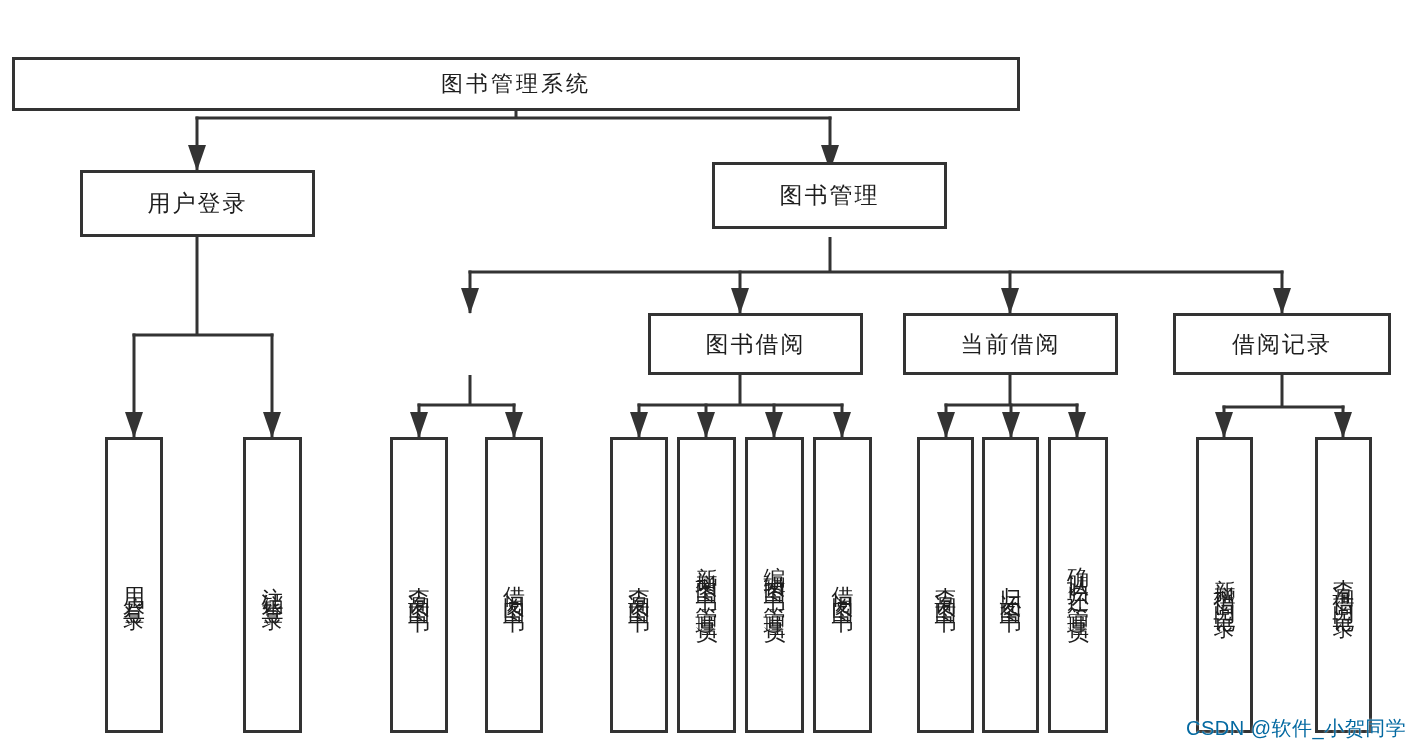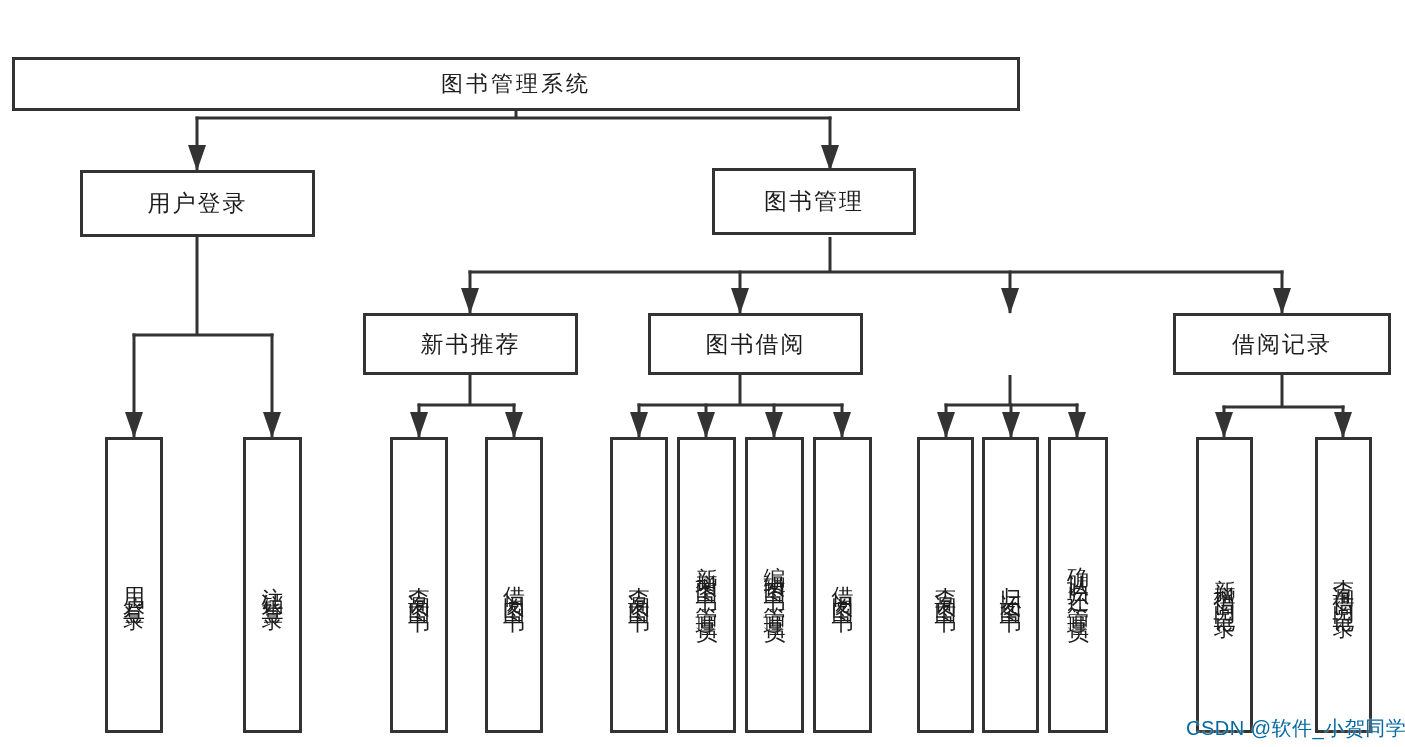--- a/index.html
+++ b/index.html
@@ -21,21 +21,21 @@
   }
   .connectors{position:absolute;left:0;top:0;z-index:1;}
   .watermark{
     position:absolute;left:1186px;top:715px;z-index:5;
     font-size:20px;letter-spacing:0.5px;color:#0369a1;white-space:nowrap;
     text-shadow:0 0 2px #ffffff;
   }
   
   .n-root{left:12px;top:13px;width:1008px;height:54px;margin-top:44px;}
   .n-user-login{left:80px;top:170px;width:235px;height:67px;}
-  .n-book-mgmt{left:712px;top:168px;width:204px;height:67px;}
+  .n-book-mgmt{left:712px;top:162px;width:235px;height:67px;}
   .n-new-rec{left:363px;top:313px;width:215px;height:62px;}
   .n-borrowing{left:633px;top:313px;width:215px;height:62px;margin-left:15px;}
   .n-current{left:903px;top:313px;width:215px;height:62px;}
   .n-records{left:1173px;top:313px;width:218px;height:62px;}
   .leaf{top:437px;height:296px;}
   .l1{left:105px;width:58px;}
   .l2{left:243px;width:59px;}
   .l3{left:390px;width:58px;}
   .l4{left:485px;width:58px;}
   .l5{left:610px;width:58px;}
@@ -107,25 +107,25 @@
     <span class="hlabel">图书管理系统</span>
   </div>
 
   <div class="node n-user-login">
     <span class="hlabel">用户登录</span>
   </div>
   <div class="node n-book-mgmt">
     <span class="hlabel">图书管理</span>
   </div>
 
-  <div class="node n-new-rec">
-    <span class="hlabel">新书推荐</span>
-  </div>
   <div class="node n-borrowing">
     <span class="hlabel">图书借阅</span>
+  </div>
+  <div class="node n-current">
+    <span class="hlabel">当前借阅</span>
   </div>
   <div class="node n-records">
     <span class="hlabel">借阅记录</span>
   </div>
 
   <div class="node vnode leaf l1">
     <span class="vlabel">用户登录</span>
   </div>
   <div class="node vnode leaf l2">
     <span class="vlabel">注销登录</span>

